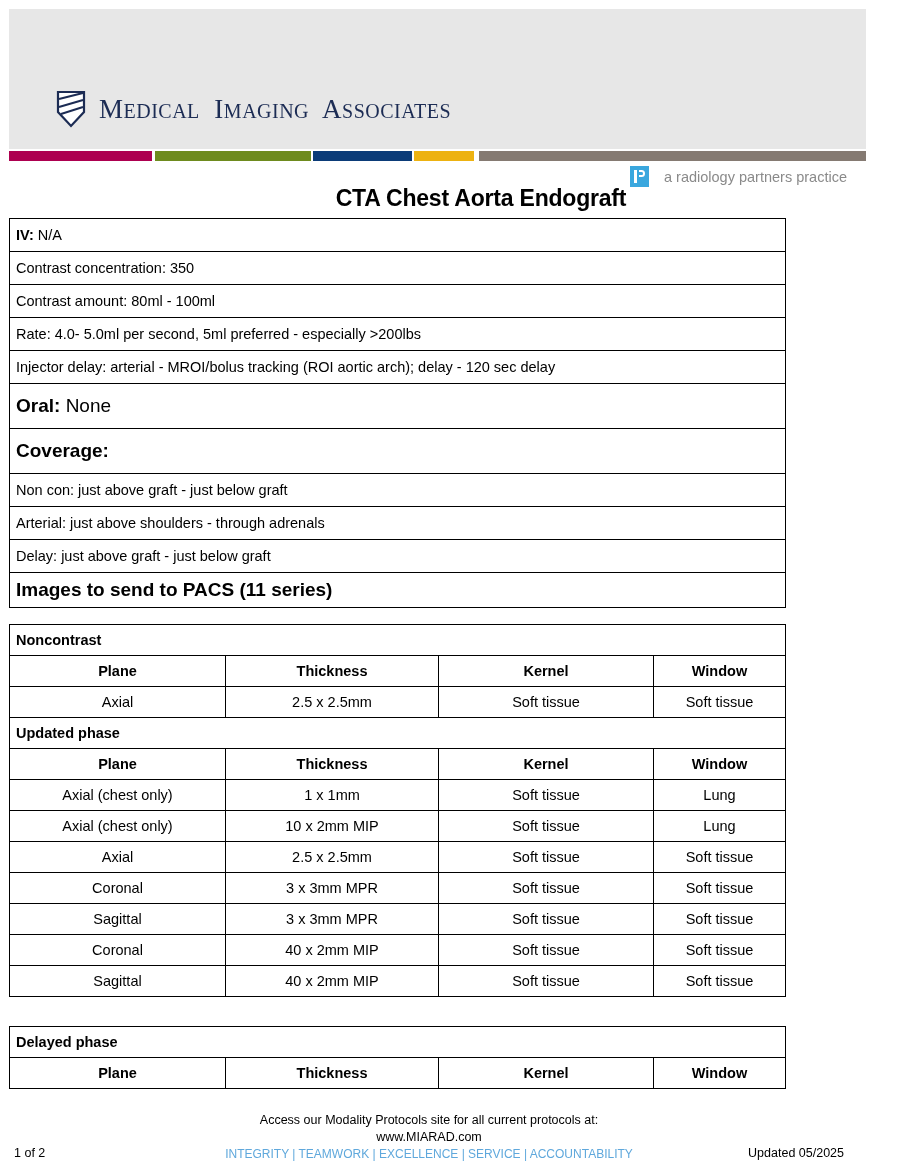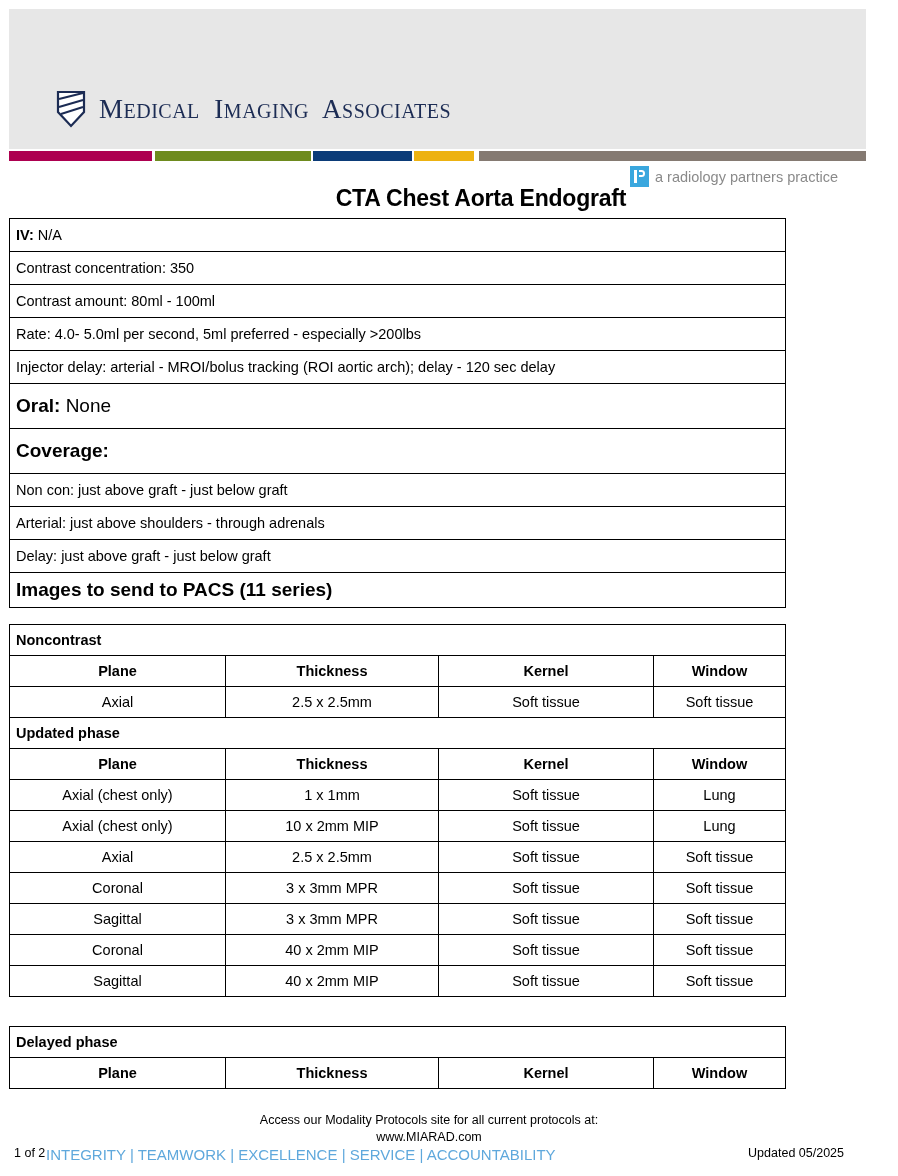--- a/index.html
+++ b/index.html
@@ -65,21 +65,21 @@
   .cb-3 { width: 60px;  margin-left: 2px; }
   .cb-4 { flex: 1;      margin-left: 5px; }
 
   
   .rp-badge {
     position: absolute;
     left: 630px;
     top: 166px;
     display: flex;
     align-items: center;
-    gap: 6px;
+    gap: 15px;
   }
   .rp-mark {
     width: 19px;
     height: 21px;
     background: #3aa7de;
     position: relative;
     flex: none;
   }
   .rp-mark::before {
     content: "";
@@ -153,25 +153,24 @@
     left: 0;
     top: 1112px;
     width: 858px;
   }
   .f-line {
     text-align: center;
     font-size: 12.5px;
     line-height: 17px;
   }
   .f-values {
-    text-align: left;
-    font-size: 15px;
+    text-align: center;
+    font-size: 12px;
     color: #5fa8dc;
     line-height: 17px;
-    margin-left: 46px;
   }
   .f-page {
     position: absolute;
     left: 14px;
     top: 34px;
     font-size: 12.5px;
   }
   .f-updated {
     position: absolute;
     right: 14px;

